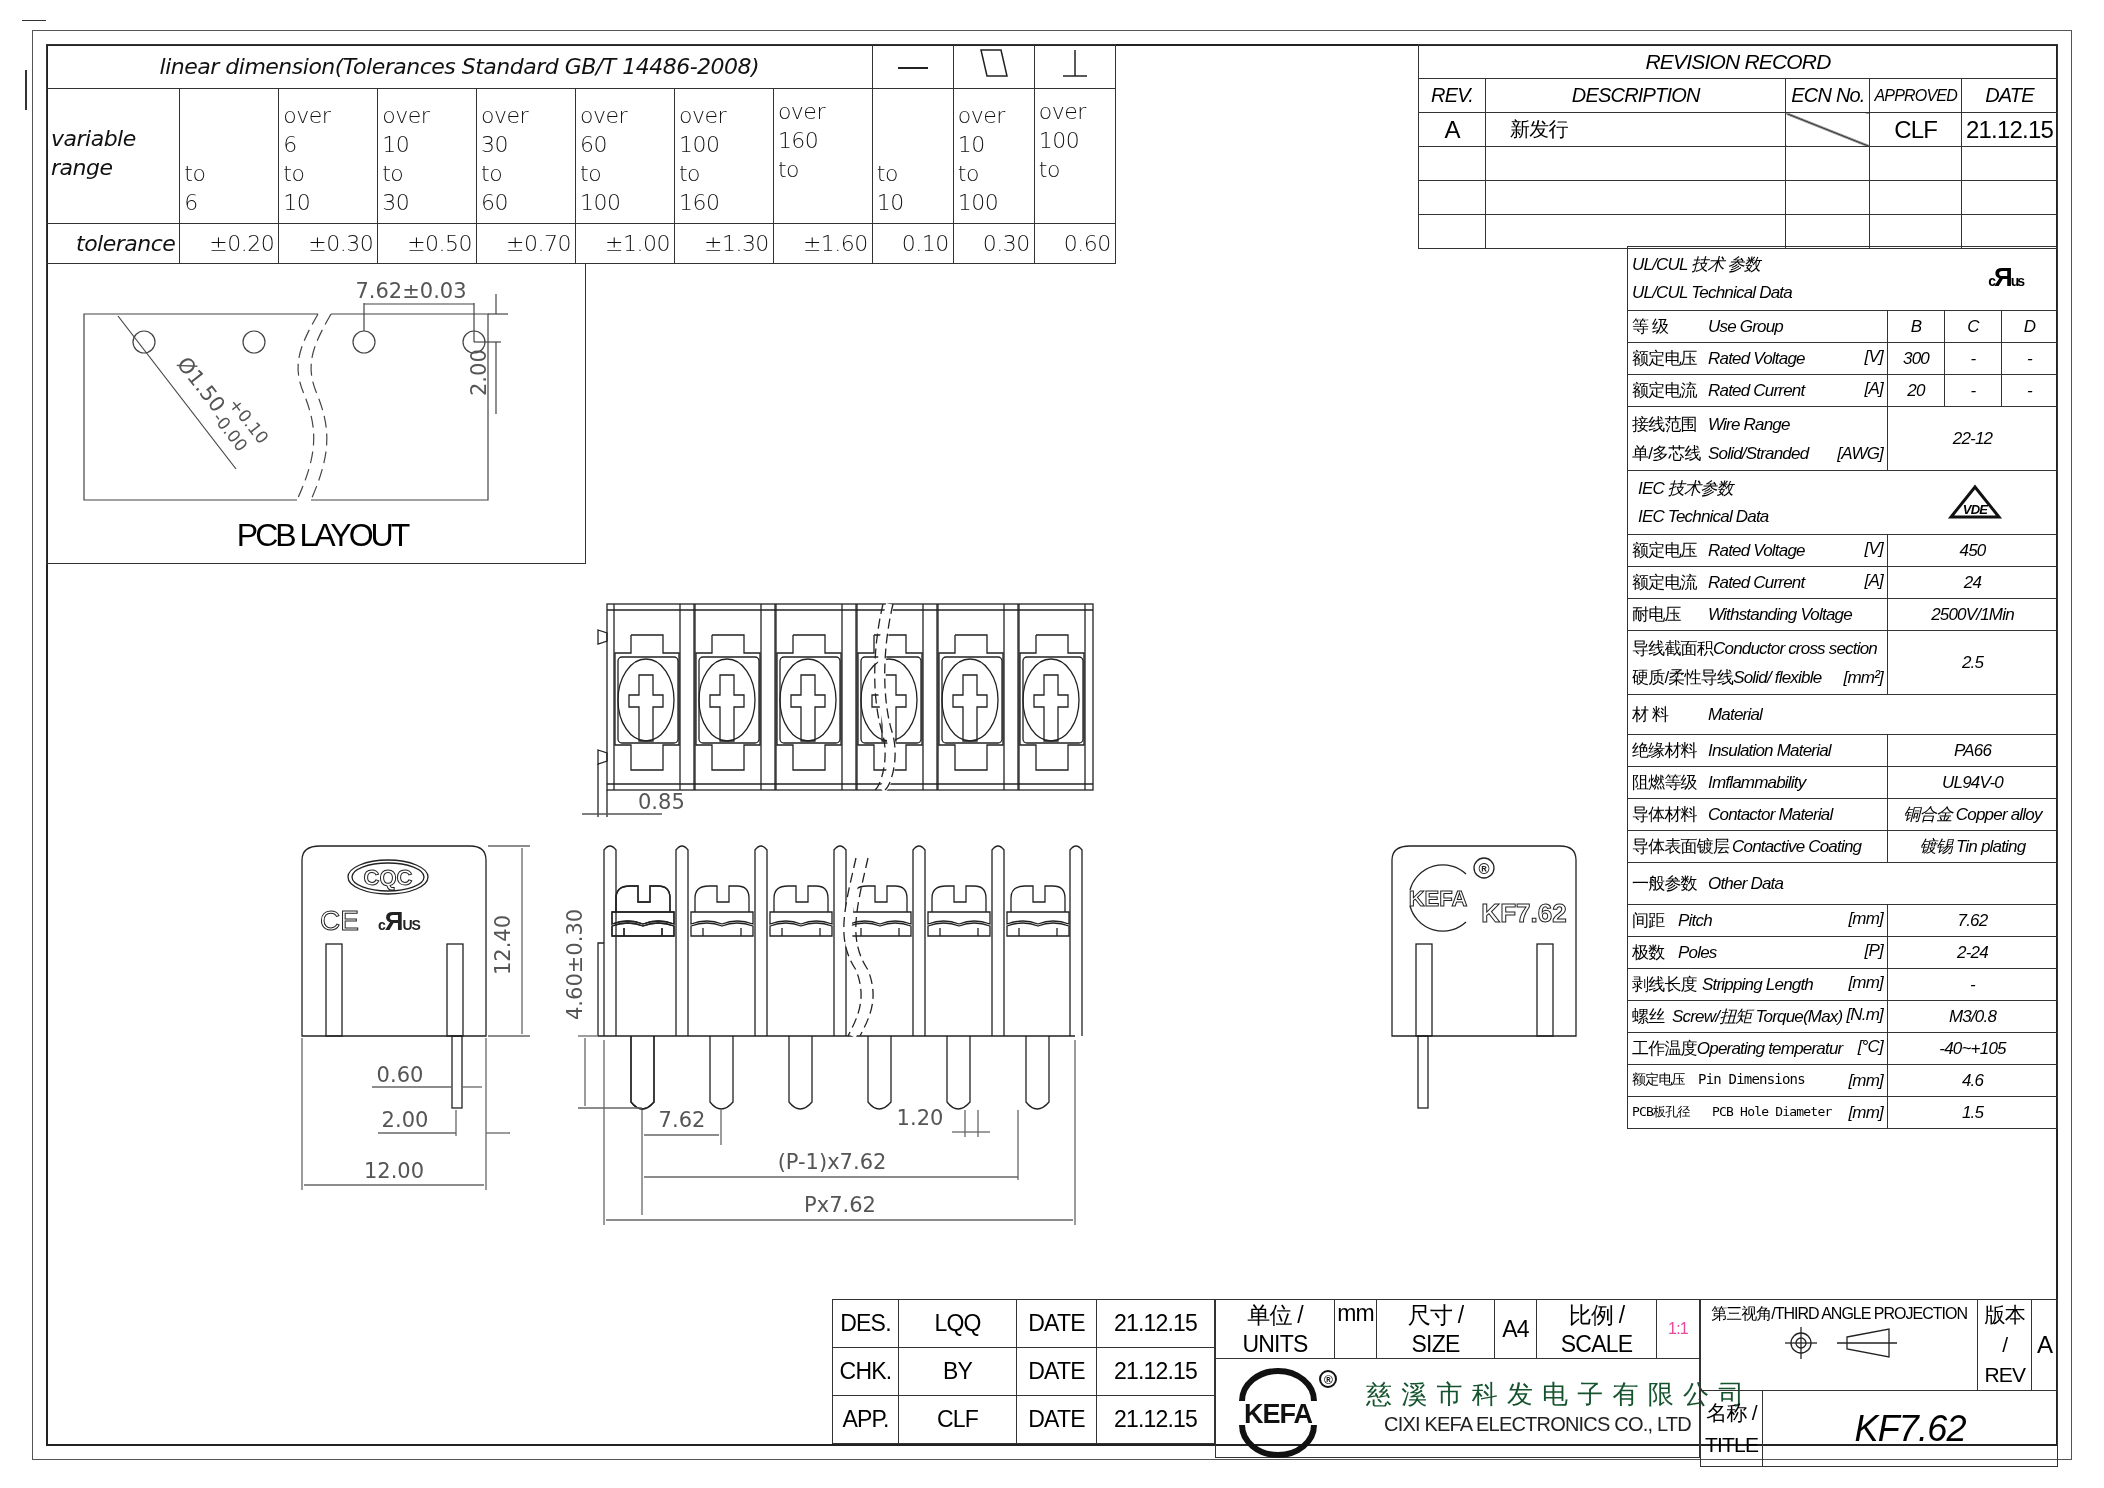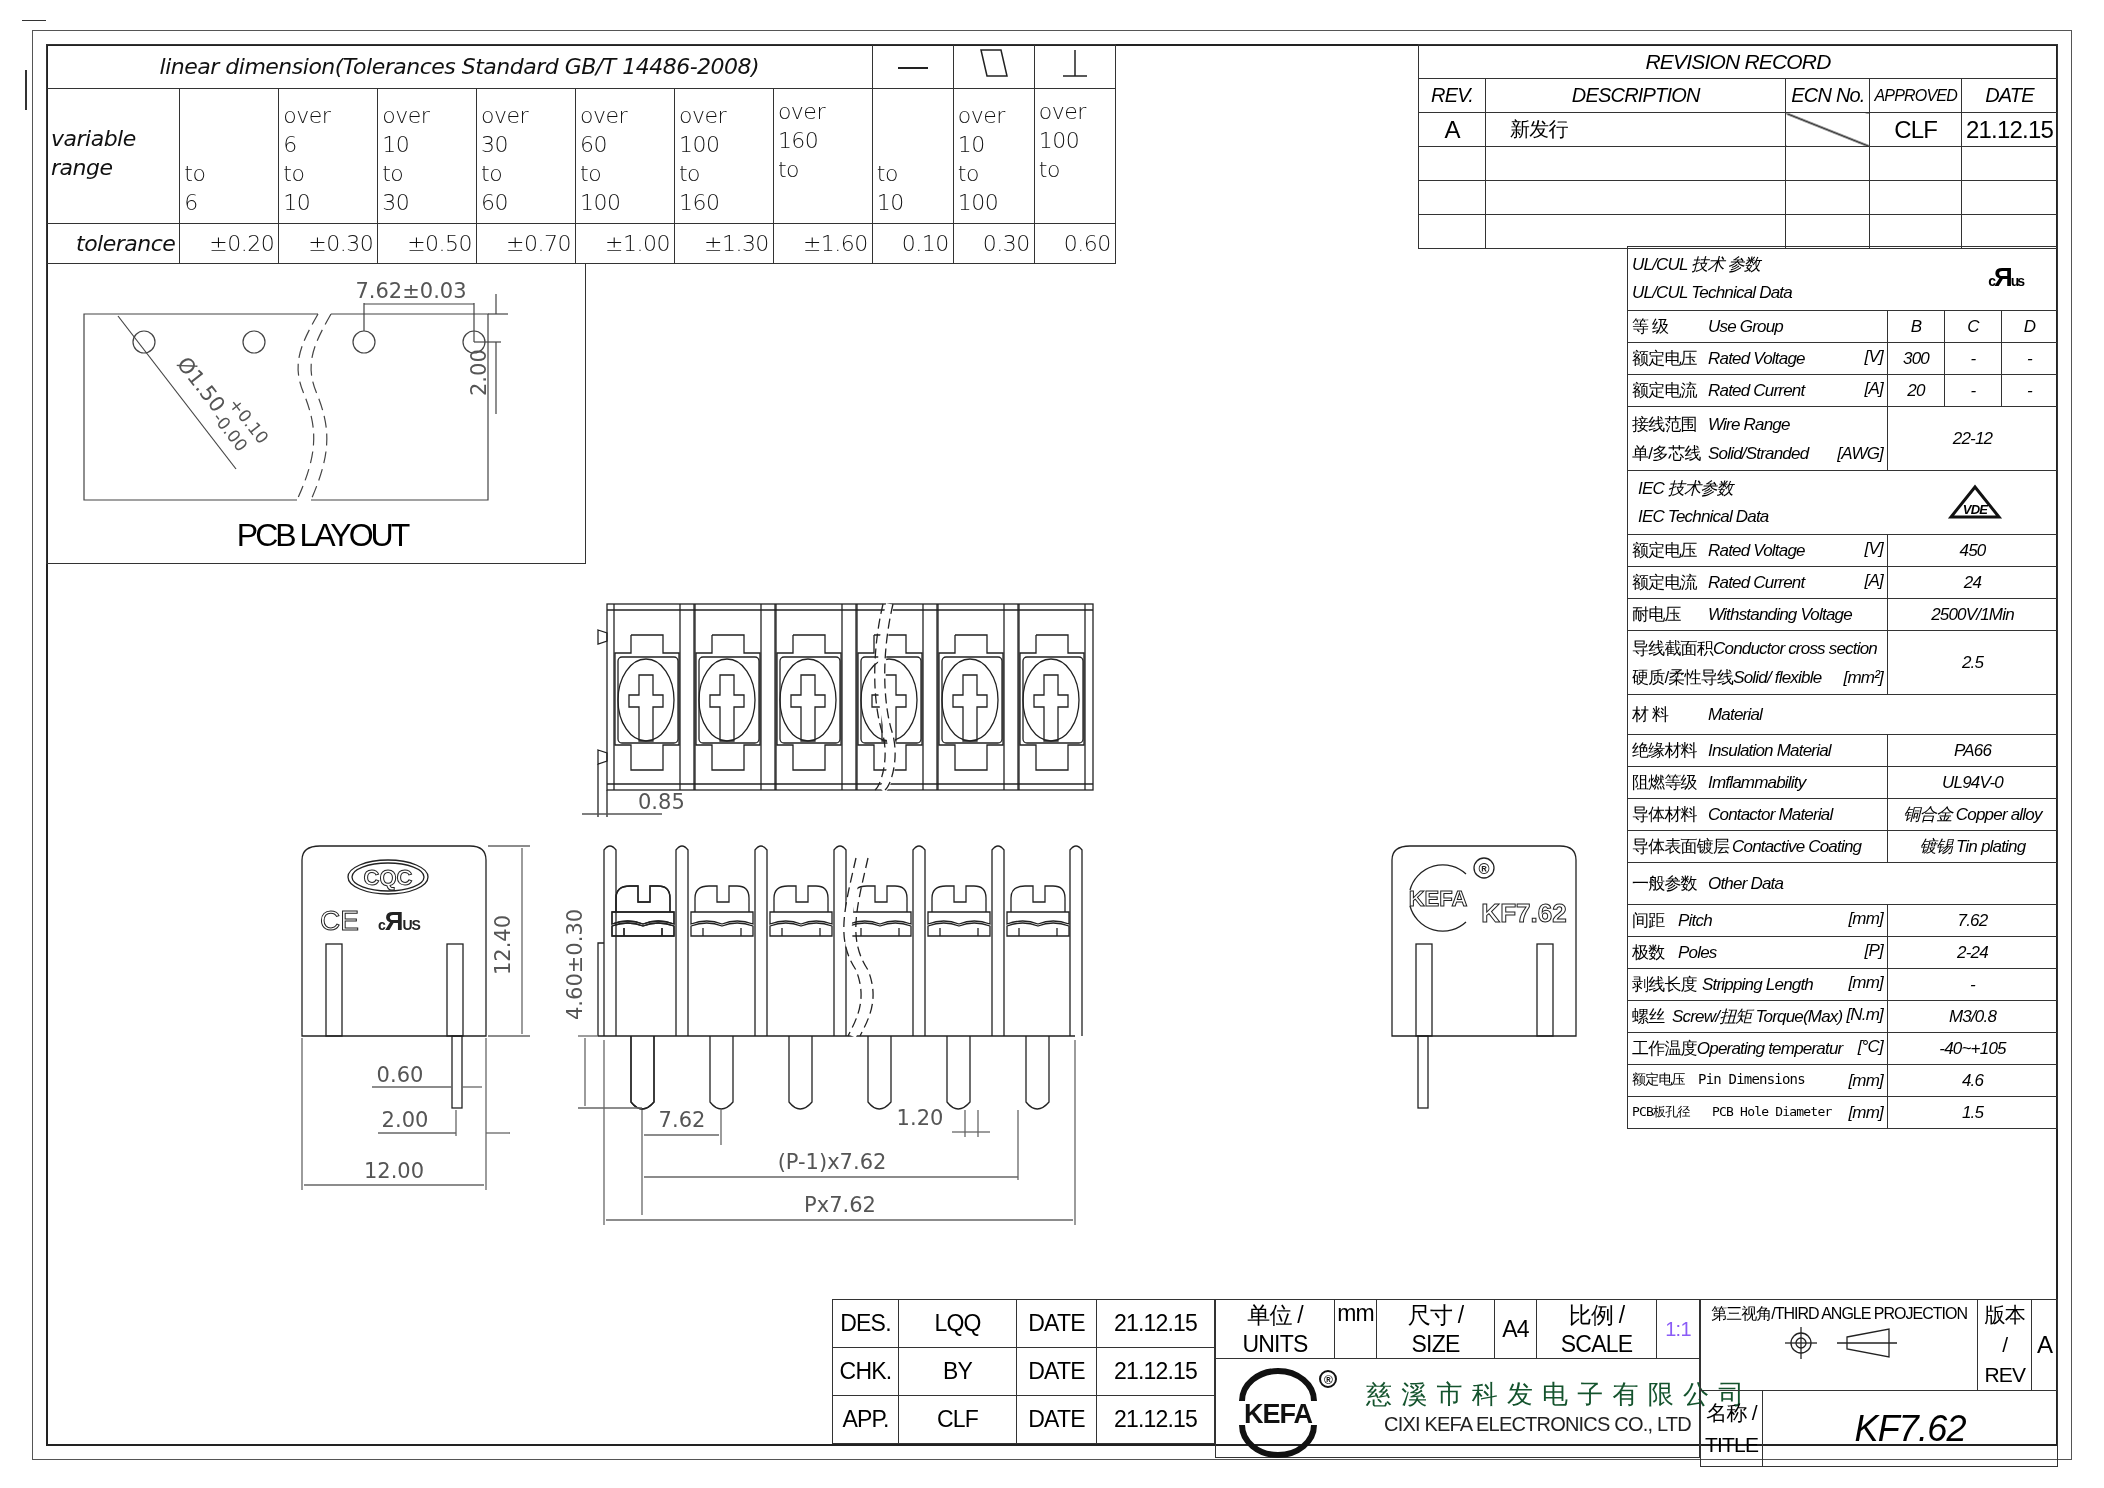--- a/index.html
+++ b/index.html
@@ -466,21 +466,21 @@
   </table>
 
 <table class="grid tb" style="left:1215px;top:1299px;width:485px;">
   <tbody>
       <tr>
     <td style="width:119px;height:46px;padding:0 2px;">单位 / UNITS</td>
     <td style="width:42px;padding:0 2px;vertical-align:top;">mm</td>
     <td style="width:118px;">尺寸 / SIZE</td>
     <td style="width:42px;padding:0 2px;">A4</td>
     <td style="width:120px;padding:0 2px;">比例 / SCALE</td>
-    <td style="font-size:20px;color:#8b5cf6;padding:0 2px;margin-left:48px;">1:1</td>
+    <td style="font-size:16px;color:#ec4899;padding:0 2px;margin-left:48px;">1:1</td>
   </tr>
   <tr>
     <td colspan="6" style="height:99px;position:relative;">
       <svg style="left:12px;top:10px;" width="110" height="84">
         <path d="M14,32 A36,30 0 0 1 86,32" fill="none" stroke="#111" stroke-width="6"></path>
         <path d="M14,56 A36,30 0 0 0 86,56" fill="none" stroke="#111" stroke-width="6"></path>
         <text x="50" y="54" text-anchor="middle" font-family="Liberation Sans" font-size="27" font-weight="bold" fill="#111" letter-spacing="-1">KEFA</text>
         <circle cx="100" cy="10" r="8" fill="none" stroke="#111" stroke-width="2"></circle>
         <text x="100" y="15" text-anchor="middle" font-family="Liberation Sans" font-size="12" font-weight="bold" fill="#111">®</text>
       </svg>

